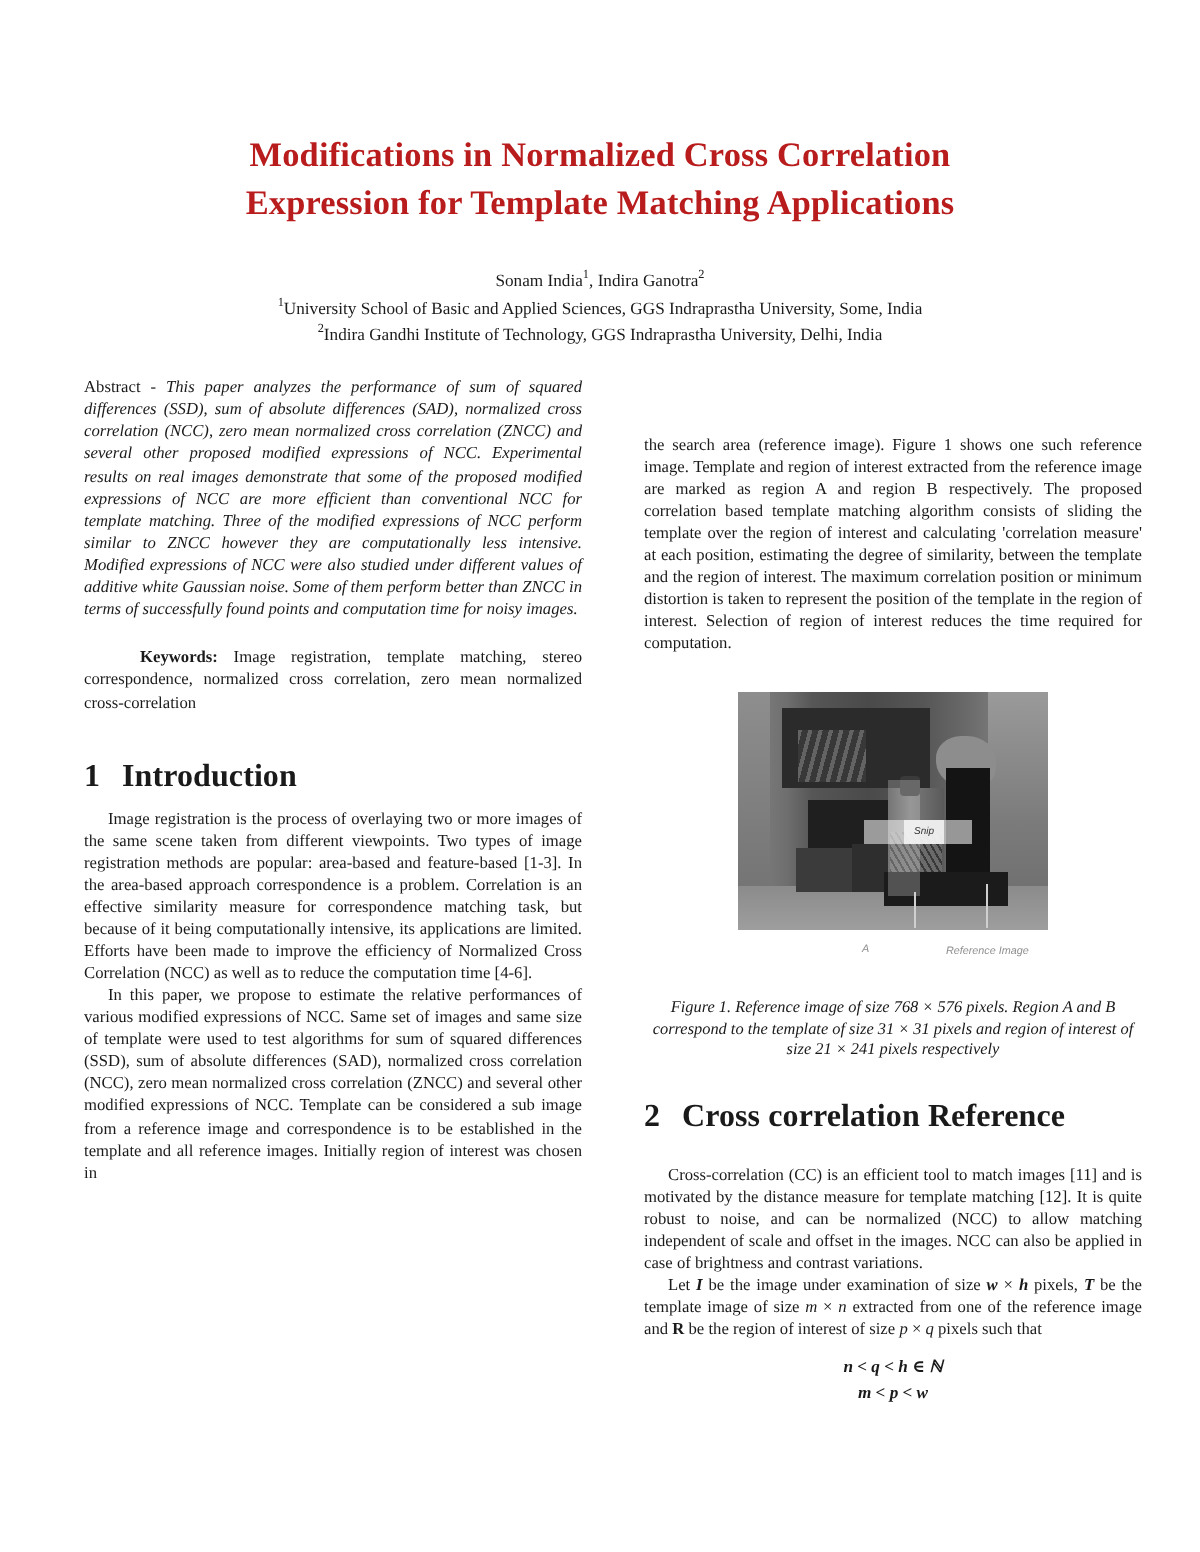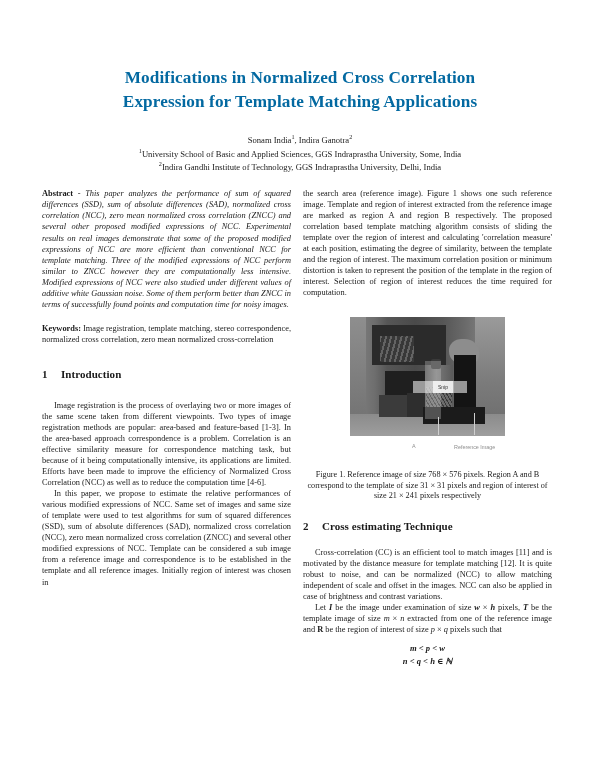--- a/index.html
+++ b/index.html
@@ -28,21 +28,21 @@
     left: 52px;
     top: 66px;
     width: 496px;
     text-align: center;
   }
   .paper-title {
     font-size: 17.2px;
     font-weight: bold;
     line-height: 1.38;
     letter-spacing: 0.1px;
-    color: #0369a1;
+    color: #b91c1c;
     margin: 0;
   }
   .authors {
     margin-top: 21px;
     font-size: 8.6px;
     line-height: 1.52;
     color: #1a1a1a;
   }
   .authors .line { display: block; white-space: nowrap; }
   sup { font-size: 0.72em; vertical-align: super; line-height: 0; }
@@ -50,64 +50,66 @@
   
   .col {
     position: absolute;
     top: 188px;
     width: 249px;
     font-size: 8.35px;
     line-height: 1.325;
     text-align: justify;
   }
   .col-left  { left: 42px; }
-  .col-right { left: 303px; }
+  .col-right { left: 322px; margin-top: 29px; }
 
   p { margin: 0; }
   p.indent { text-indent: 12px; }
   p.noindent { text-indent: 0; }
 
   .abstract {
     font-style: italic;
     text-align: justify;
     line-height: 1.335;
   }
   .abstract .lead {
     font-style: normal;
-    font-weight: bold;
+    font-weight: normal;
   }
   .keywords {
     margin-top: 13px;
     text-align: justify;
     line-height: 1.33;
   }
   .keywords .lead {
     font-weight: bold;
+    margin-left: 28px;
   }
 
   h2.section {
-    font-size: 11px;
+    font-size: 16px;
     font-weight: bold;
     margin: 0;
     line-height: 1.2;
     letter-spacing: 0.05px;
   }
   h2.section .num {
     display: inline-block;
     width: 19px;
   }
   .sec1-wrap { margin-top: 22px; }
-  .sec1-body { margin-top: 19px; }
+  .sec1-body { margin-top: 6px; }
   .sec2-wrap { margin-top: 18px; }
   .sec2-body { margin-top: 13px; }
 
   
   .figure-block {
     margin-top: 19px;
     text-align: center;
+    font-style: italic;
   }
   .photo {
     position: relative;
     display: inline-block;
     width: 155px;
     height: 119px;
     overflow: hidden;
     background: #5e5e5e;
   }
   .photo .bg {
@@ -339,28 +341,28 @@
 
       <div class="fig-annots">
         <span class="annot-a">A</span>
         <span class="annot-b">Reference Image</span>
       </div>
 
       <div class="fig-caption">Figure 1. Reference image of size 768 × 576 pixels. Region A and B correspond to the template of size 31 × 31 pixels and region of interest of size 21 × 241 pixels respectively</div>
     </div>
 
     <div class="sec2-wrap">
-      <h2 class="section"><span class="num">2</span><span>Cross estimating Technique</span></h2>
+      <h2 class="section"><span class="num">2</span><span>Cross correlation Reference</span></h2>
     </div>
 
     <div class="sec2-body">
       <p class="indent">Cross-correlation (CC) is an efficient tool to match images [11] and is motivated by the distance measure for template matching [12]. It is quite robust to noise, and can be normalized (NCC) to allow matching independent of scale and offset in the images. NCC can also be applied in case of brightness and contrast variations.</p>
 
       <p class="indent"><span>Let </span><span class="mb">I</span><span> be the image under examination of size </span><span class="mb">w</span><span> × </span><span class="mb">h</span><span> pixels, </span><span class="mb">T</span><span> be the template image of size </span><span class="mi">m</span><span> × </span><span class="mi">n</span><span> extracted from one of the reference image and </span><span class="mbu">R</span><span> be the region of interest of size </span><span class="mi">p</span><span> × </span><span class="mi">q</span><span> pixels such that</span></p>
 
       <div class="equations">
+        <span class="eq mb">n &lt; q &lt; h ∈ ℕ</span>
         <span class="eq mb">m &lt; p &lt; w</span>
-        <span class="eq mb">n &lt; q &lt; h ∈ ℕ</span>
       </div>
     </div>
 
   </div>
 </div>
 
 </body></html>

